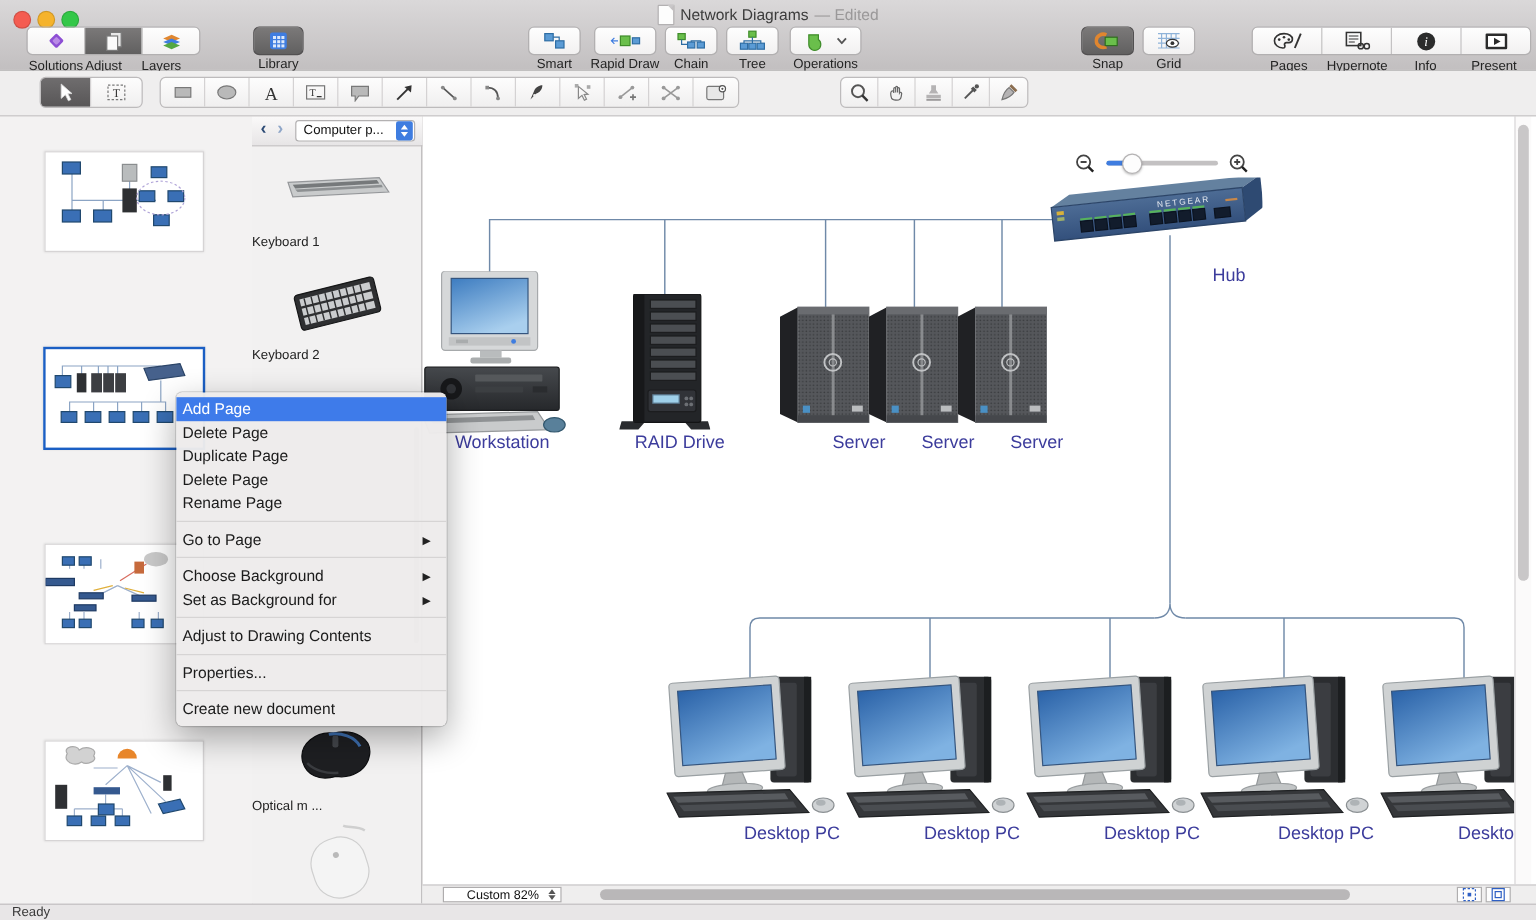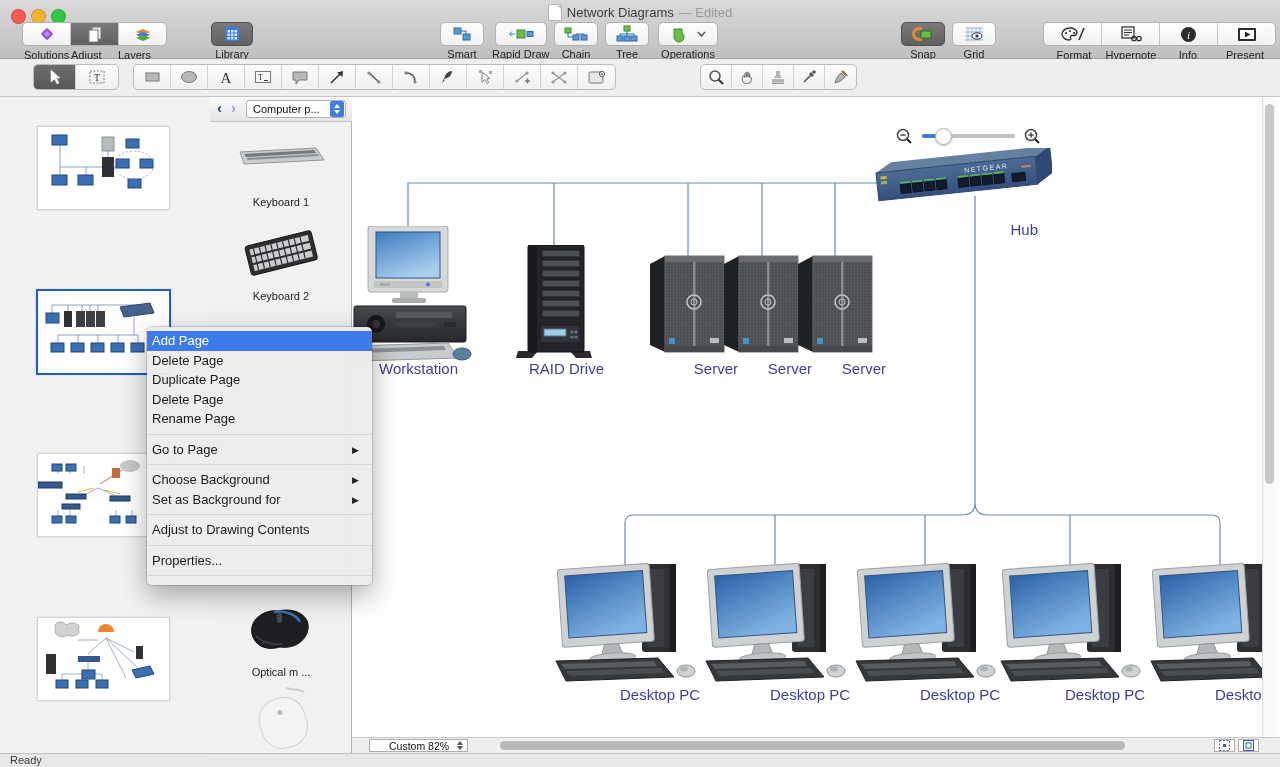--- a/index.html
+++ b/index.html
@@ -42,21 +42,21 @@
   .pthumb{position:absolute;left:37px;width:131px;height:82px;background:#fff;border:1px solid #d6d4d5;box-shadow:0 0 2px rgba(0,0,0,.12)}
   .pthumb.sel{border:2px solid #1b5fc4;margin:-1px}
   .library{left:210px;top:96px;width:142px;height:657px;background:#f2f1f1;border-right:1px solid #b6b4b5;z-index:2;box-sizing:border-box}
   .libhead{position:absolute;left:0;top:0;width:142px;height:26px;background:linear-gradient(#fbfafa,#e7e5e6);border-bottom:1px solid #c5c3c4;box-sizing:border-box}
   .navchev{position:absolute;top:3px;font-size:15px;font-weight:bold;line-height:18px}
   .libdrop{position:absolute;left:36px;top:4px;width:100px;height:18px;background:#fff;border:1px solid #b3b1b2;border-radius:3px;box-sizing:border-box;font-size:11px;color:#111;display:flex;align-items:center}
   .libdrop .val{flex:1;padding-left:6px;white-space:nowrap;overflow:hidden}
   .stepper{width:14px;height:16px;background:#3f7de0;border-radius:2px;margin-right:1px;display:flex;flex-direction:column;align-items:center;justify-content:center;gap:2px}
   .stepper i{display:block;width:0;height:0;border-left:3px solid transparent;border-right:3px solid transparent}
   .stepper .up{border-bottom:4px solid #fff}.stepper .dn{border-top:4px solid #fff}
-  .libitem-label{position:absolute;width:142px;text-align:center;font-size:11px;color:#232323}
+  .libitem-label{position:absolute;width:142px;font-size:11px;color:#232323}
   .libscroll{position:absolute;left:135px;top:260px;width:4px;height:180px;border-radius:2px;background:#b5b3b4}
   
   .canvas{left:352px;top:96px;width:910px;height:641px;background:#fff;overflow:hidden;z-index:1}
   .dlabel{position:absolute;font-size:15px;text-align:right;white-space:nowrap}
   .vscroll{left:1262px;top:96px;width:14px;height:641px;background:#fbfafa;border-left:1px solid #d8d6d7;z-index:3;box-sizing:border-box}
   .vthumb{position:absolute;left:2px;top:8px;width:9px;height:380px;border-radius:5px;background:#c9c7c8}
   .canvasbottom{left:352px;top:737px;width:928px;height:16px;background:#efeeee;border-top:1px solid #c9c7c8;z-index:4;box-sizing:border-box}
   .zoomsel{position:absolute;left:17px;top:1px;width:99px;height:13px;background:#fff;border:1px solid #aeacad;font-size:10.5px;color:#111;display:flex;align-items:center;box-sizing:border-box}
   .zoomsel .val{flex:1;padding-left:19px}
   .zoomsel .st{display:flex;flex-direction:column;gap:1px;margin-right:4px}
@@ -401,21 +401,21 @@
       </div>
       <div class="cell">
         <svg width="20" height="15">
             <rect x="1" y="1" width="18" height="13" fill="#2b2b2b" rx="1"></rect>
             <rect x="3" y="3" width="14" height="9" fill="#fff"></rect>
             <polygon points="8,4.5 13.5,7.5 8,10.5" fill="#2b2b2b"></polygon>
           </svg>
       </div>
     </div>
     <div class="lbl4">
-      <span>Format</span>
+      <span>Pages</span>
       <span>Hypernote</span>
       <span>Info</span>
       <span>Present</span>
     </div>
   </div>
 </header>
 
 <div class="abs toolbar2">
   <div class="tgroup" style="left:33px">
     <div class="tcell active" style="width:42px">
@@ -812,13 +812,14 @@
   </div>
   <div class="mi">
     <span>Set as Background for</span>
     <span class="sub">▶</span>
   </div>
   <div class="msep"></div>
   <div class="mi">Adjust to Drawing Contents</div>
   <div class="msep"></div>
   <div class="mi">Properties...</div>
   <div class="msep"></div>
+  <div class="mi">Create new document</div>
 </div>
 
 </body></html>

